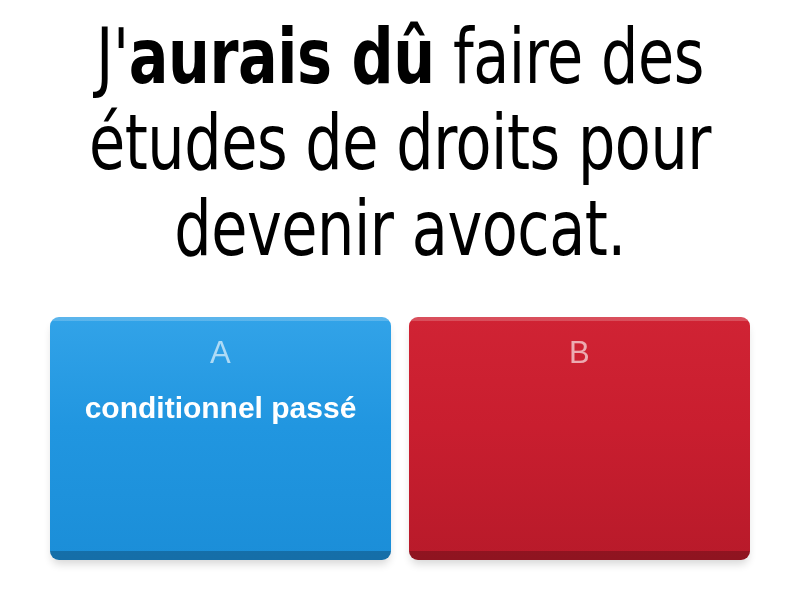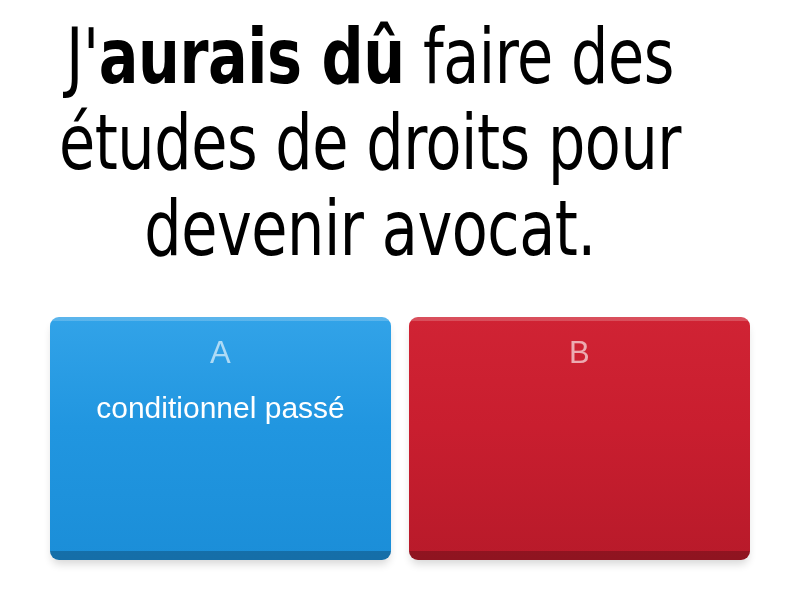--- a/index.html
+++ b/index.html
@@ -23,21 +23,21 @@
 
   
   .question-area {
     position: absolute;
     left: 0;
     top: 14px;
     width: 800px;
     height: 270px;
     display: flex;
     align-items: flex-start;
-    justify-content: flex-start;
+    justify-content: center;
   }
 
   .question-text {
     width: 740px;
     text-align: center;
     color: #000000;
     font-family: "Liberation Sans Narrow", "DejaVu Sans Condensed", "Liberation Sans", sans-serif;
     font-size: 76px;
     line-height: 86px;
     font-weight: 400;
@@ -120,21 +120,21 @@
 
   .answer-label {
     position: relative;
     z-index: 2;
     margin-top: 16px;
     padding: 0 14px;
     width: 100%;
     box-sizing: border-box;
     font-size: 30px;
     line-height: 41px;
-    font-weight: 400;
+    font-weight: 700;
     color: #ffffff;
     text-align: center;
     word-wrap: break-word;
   }
 </style>
 </head>
 <body>
 
 <div class="quiz-stage">
 

